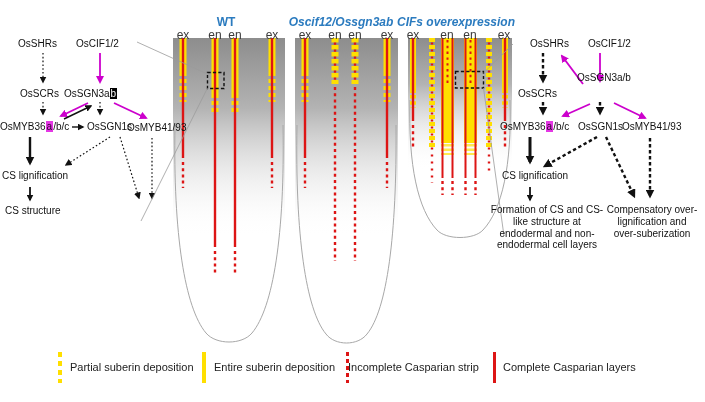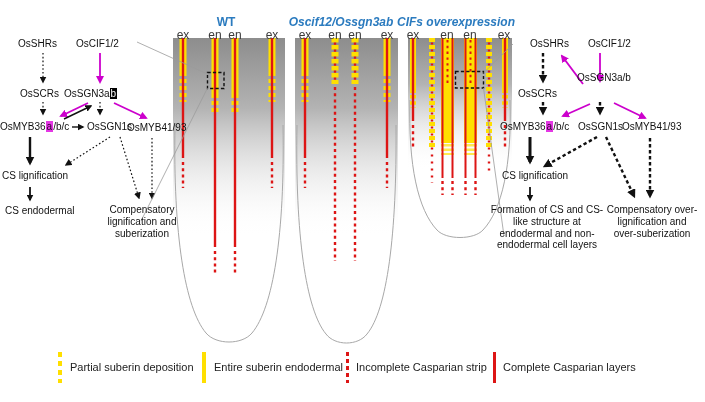--- a/index.html
+++ b/index.html
@@ -215,38 +215,37 @@
   <span class="cell-label" style="left:496px;">ex</span>
 
   <div class="pn" style="left:18px;top:38px;">OsSHRs</div>
   <div class="pn" style="left:76px;top:38px;">OsCIF1/2</div>
   <div class="pn" style="left:20px;top:88px;">OsSCRs</div>
   <div class="pn" style="left:64px;top:88px;"><span>OsSGN3a</span><span class="hb">b</span></div>
   <div class="pn" style="left:0px;top:121px;"><span>OsMYB36</span><span class="hm">a</span><span>/b/c</span></div>
   <div class="pn" style="left:87px;top:121px;">OsSGN1s</div>
   <div class="pn" style="left:127px;top:122px;">OsMYB41/93</div>
   <div class="pn" style="left:2px;top:170px;">CS lignification</div>
-  <div class="pn" style="left:5px;top:205px;">CS endodermal</div>
-  <div class="pout" style="left:100px;top:204px;width:84px;">Compensatory lignification and suberization</div>
+  <div class="pn" style="left:5px;top:205px;">CS structure</div>
 
   <div class="pn" style="left:530px;top:38px;">OsSHRs</div>
   <div class="pn" style="left:588px;top:38px;">OsCIF1/2</div>
   <div class="pn" style="left:518px;top:88px;">OsSCRs</div>
   <div class="pn" style="left:577px;top:72px;">OsSGN3a/b</div>
   <div class="pn" style="left:500px;top:121px;"><span>OsMYB36</span><span class="hm">a</span><span>/b/c</span></div>
   <div class="pn" style="left:578px;top:121px;">OsSGN1s</div>
   <div class="pn" style="left:622px;top:121px;">OsMYB41/93</div>
   <div class="pn" style="left:502px;top:170px;">CS lignification</div>
   <div class="pout" style="left:606px;top:204px;width:92px;">Compensatory over-lignification and over-suberization</div>
   <div class="pout" style="left:490px;top:204px;width:114px;">Formation of CS and CS-like structure at endodermal and non-endodermal cell layers</div>
 
   <div>
     <div class="sw sw-ydash" style="left:58px;"></div>
     <div class="lg-label" style="left:70px;">Partial suberin deposition</div>
     <div class="sw sw-ysolid" style="left:202px;"></div>
-    <div class="lg-label" style="left:214px;">Entire suberin endodermal</div>
+    <div class="lg-label" style="left:214px;">Entire suberin deposition</div>
     <div class="sw sw-rdot" style="left:346px;"></div>
-    <div class="lg-label" style="left:356px;">Incomplete Casparian strip</div>
+    <div class="lg-label" style="left:348px;">Incomplete Casparian strip</div>
     <div class="sw sw-rsolid" style="left:493px;"></div>
     <div class="lg-label" style="left:503px;">Complete Casparian layers</div>
   </div>
 
 </div>
 
 </body></html>

